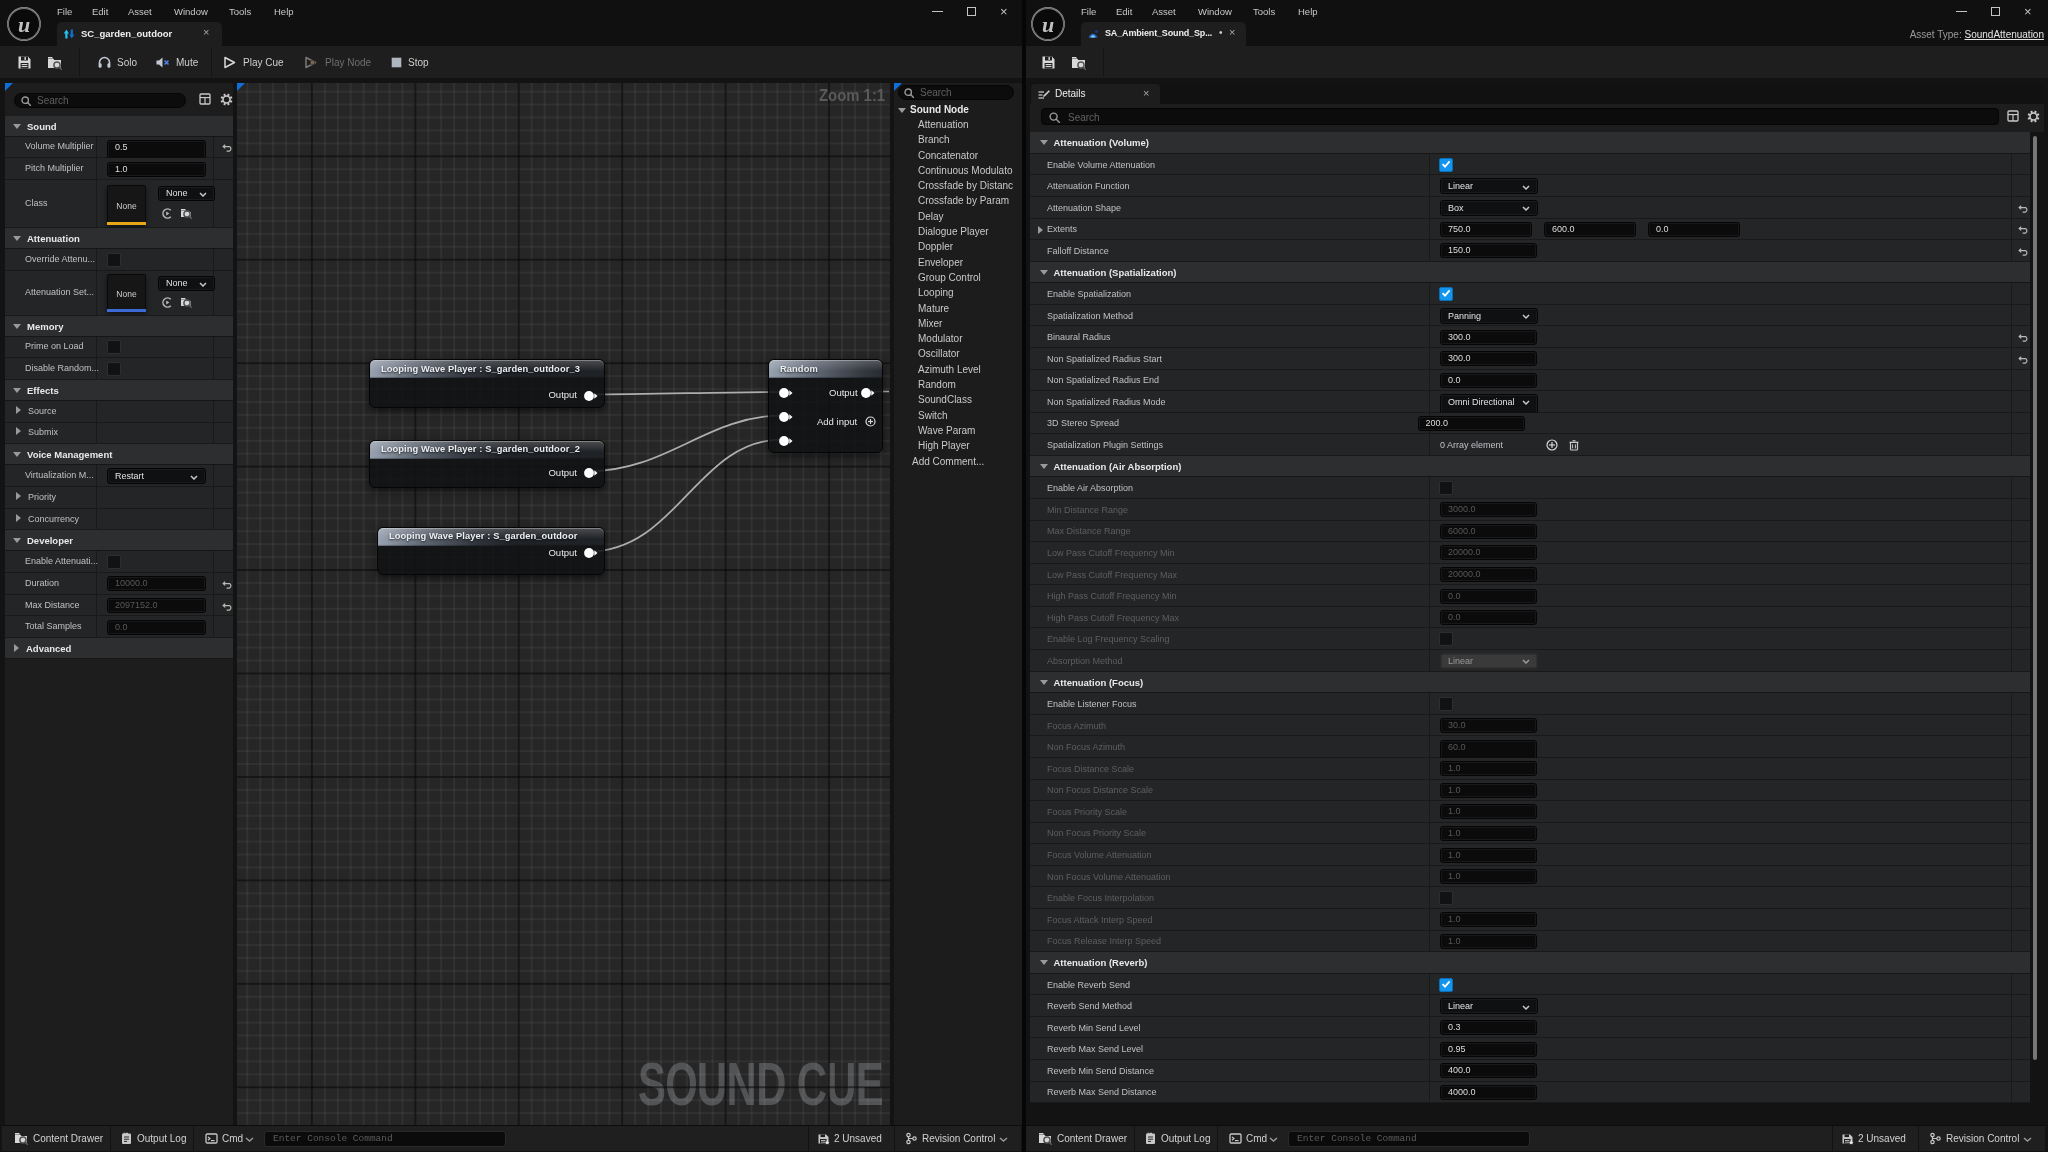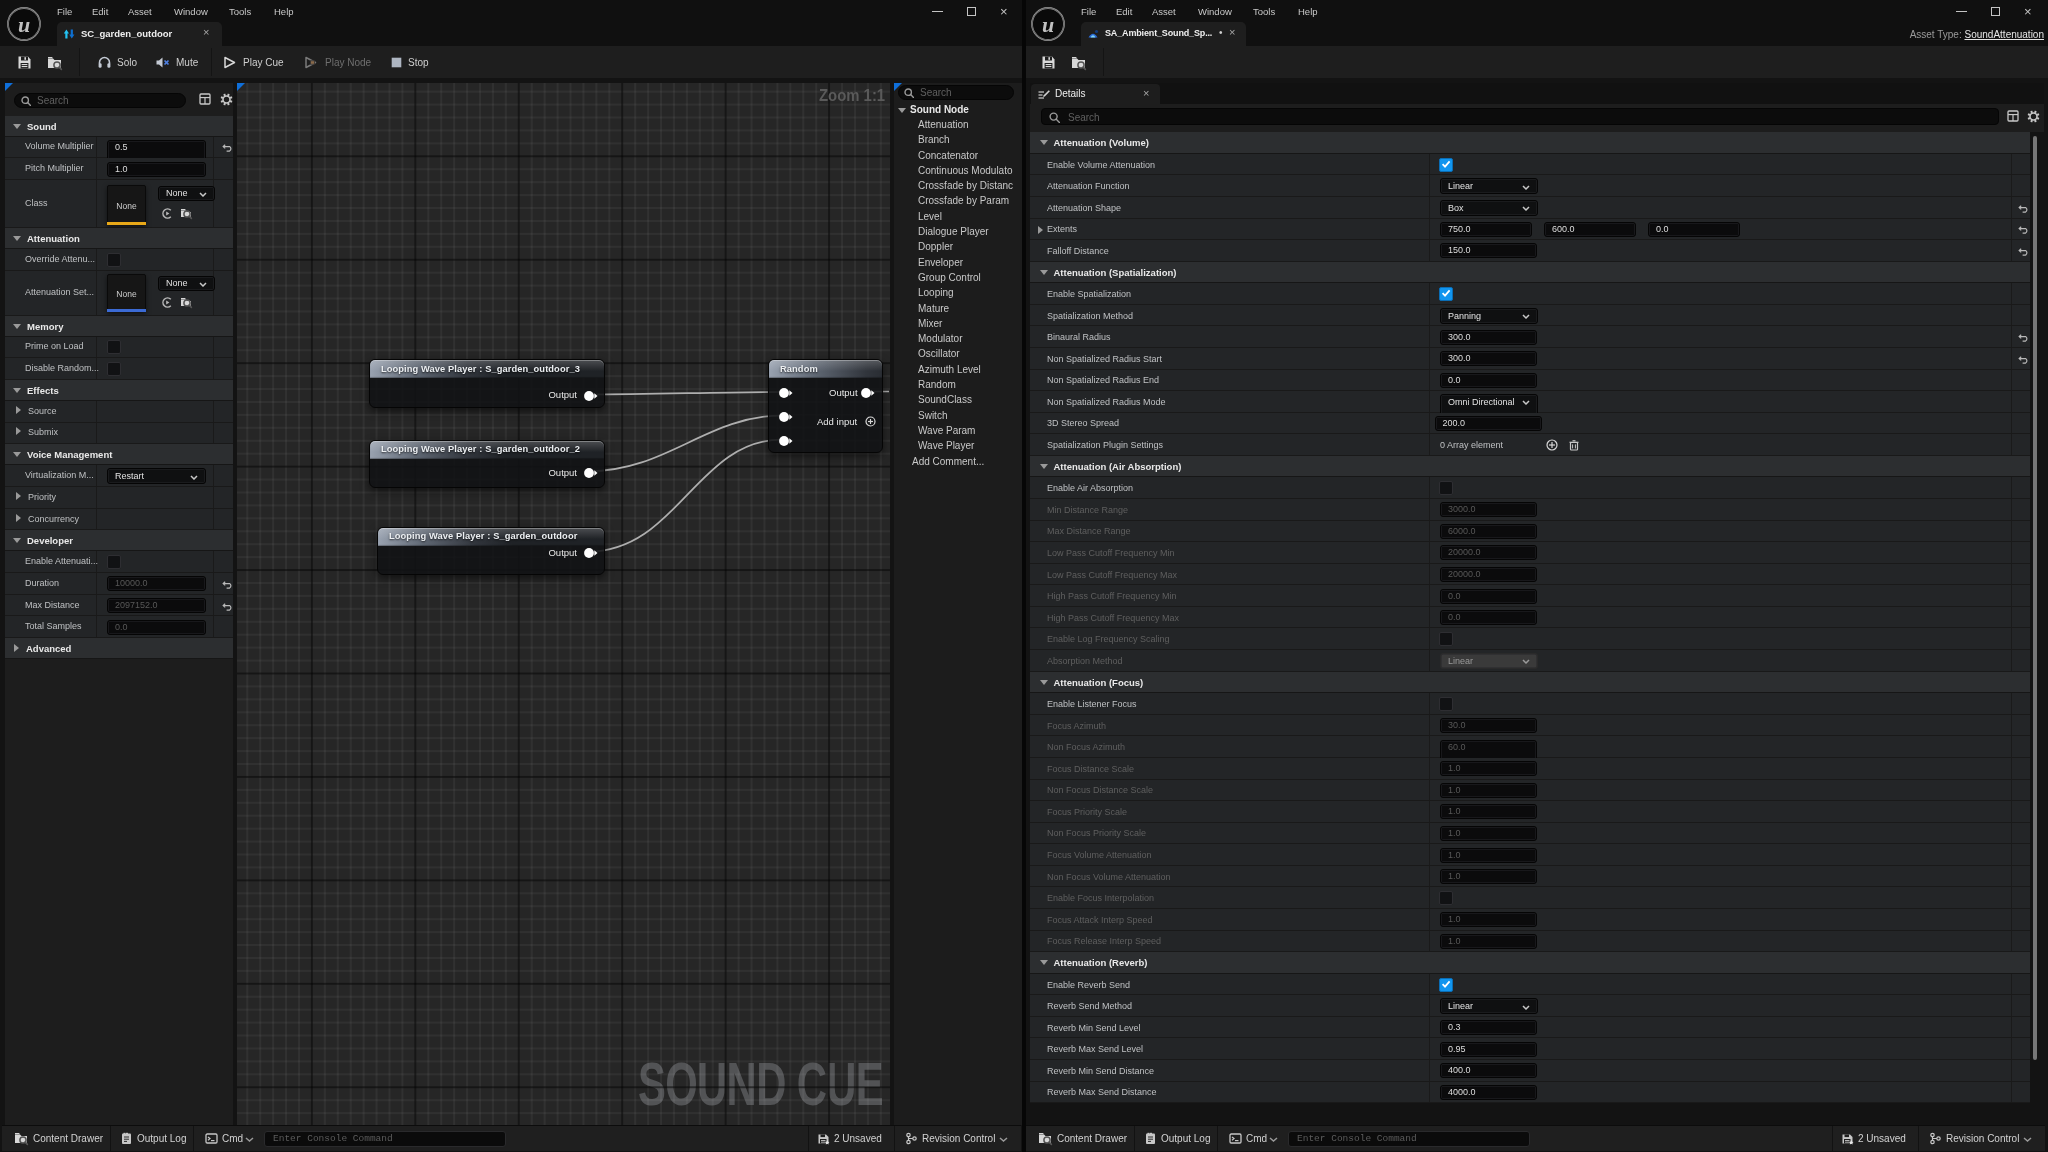--- a/index.html
+++ b/index.html
@@ -433,36 +433,36 @@
         <span class="abs" style="left:21px;top:1px">Search</span>
       </div>
 <div class="abs" style="left:0;top:18.5px;width:100%">
 <div style="height:15.5px;line-height:15.5px;font-size:10px;font-weight:bold;color:#e8e8e8;padding-left:14px"><span class="tri-d" style="margin-right:4px;margin-left:-10px"></span>Sound Node</div>
 <div class="palitem">Attenuation</div>
 <div class="palitem">Branch</div>
 <div class="palitem">Concatenator</div>
 <div class="palitem">Continuous Modulato</div>
 <div class="palitem">Crossfade by Distanc</div>
 <div class="palitem">Crossfade by Param</div>
-<div class="palitem">Level</div>
+<div class="palitem">Delay</div>
 <div class="palitem">Dialogue Player</div>
 <div class="palitem">Doppler</div>
 <div class="palitem">Enveloper</div>
 <div class="palitem">Group Control</div>
 <div class="palitem">Looping</div>
 <div class="palitem">Mature</div>
 <div class="palitem">Mixer</div>
 <div class="palitem">Modulator</div>
 <div class="palitem">Oscillator</div>
 <div class="palitem">Azimuth Level</div>
 <div class="palitem">Random</div>
 <div class="palitem">SoundClass</div>
 <div class="palitem">Switch</div>
 <div class="palitem">Wave Param</div>
-<div class="palitem">Wave Player</div>
+<div class="palitem">High Player</div>
 <div class="palitem" style="padding-left:18px">Add Comment...</div>
 </div>
     </div>
 <div class="statusbar" style="left:2px;top:1124.5px;width:1019px">
       <div class="sbitem" style="left:12px">
         <svg width="15" height="15" viewBox="0 0 15 15" style="">
           <path d="M1 3.5 H6 L7.5 5 H13 V12 H1 Z" fill="#d8d8d8"></path>
           <path d="M1 2 H5 L6 3.2 H1 Z" fill="#d8d8d8"></path>
           <circle cx="9" cy="9" r="3.1" fill="none" stroke="#555" stroke-width="1.5"></circle>
           <line x1="11.1" y1="11.1" x2="13.4" y2="13.4" stroke="#555" stroke-width="1.6" stroke-linecap="round"></line>
@@ -734,21 +734,21 @@
         <div class="combo" style="left:410.5px;top:2.795px;width:98px;height:32px;line-height:14px"><span style="padding-left:7px">Omni Directional</span><span class="abs" style="right:7px;top:5.5px">
             <svg width="8" height="5" viewBox="0 0 8 5" style="">
               <path d="M1 1 L4.0 4 L7 1" fill="none" stroke="#c8c8c8" stroke-width="1.5"></path>
             </svg>
           </span></div>
       </div>
 <div class="row" style="height:21.59px">
         <div class="vsep" style="left:399.5px"></div>
         <div class="vsep" style="left:981.5px"></div>
         <div class="lbl" style="left:17.5px;top:5.795px">3D Stereo Spread</div>
-        <div class="input" style="left:405px;top:3.295px;width:107px;height:15px;line-height:13px"><span>200.0</span></div>
+        <div class="input" style="left:388px;top:3.295px;width:107px;height:15px;line-height:13px"><span>200.0</span></div>
       </div>
 <div class="row" style="height:21.59px">
         <div class="vsep" style="left:399.5px"></div>
         <div class="vsep" style="left:981.5px"></div>
         <div class="lbl" style="left:17.5px;top:5.795px">Spatialization Plugin Settings</div>
         <div class="lbl" style="left:410.5px;top:5.795px">0 Array element</div>
         <div class="abs" style="left:516.5px;top:4.795px">
           <svg width="12" height="12" viewBox="0 0 12 12" style="">
             <circle cx="6.0" cy="6.0" r="5.0" fill="none" stroke="#d8d8d8" stroke-width="1.2"></circle>
             <line x1="6.0" y1="3" x2="6.0" y2="9" stroke="#d8d8d8" stroke-width="1.2"></line>

